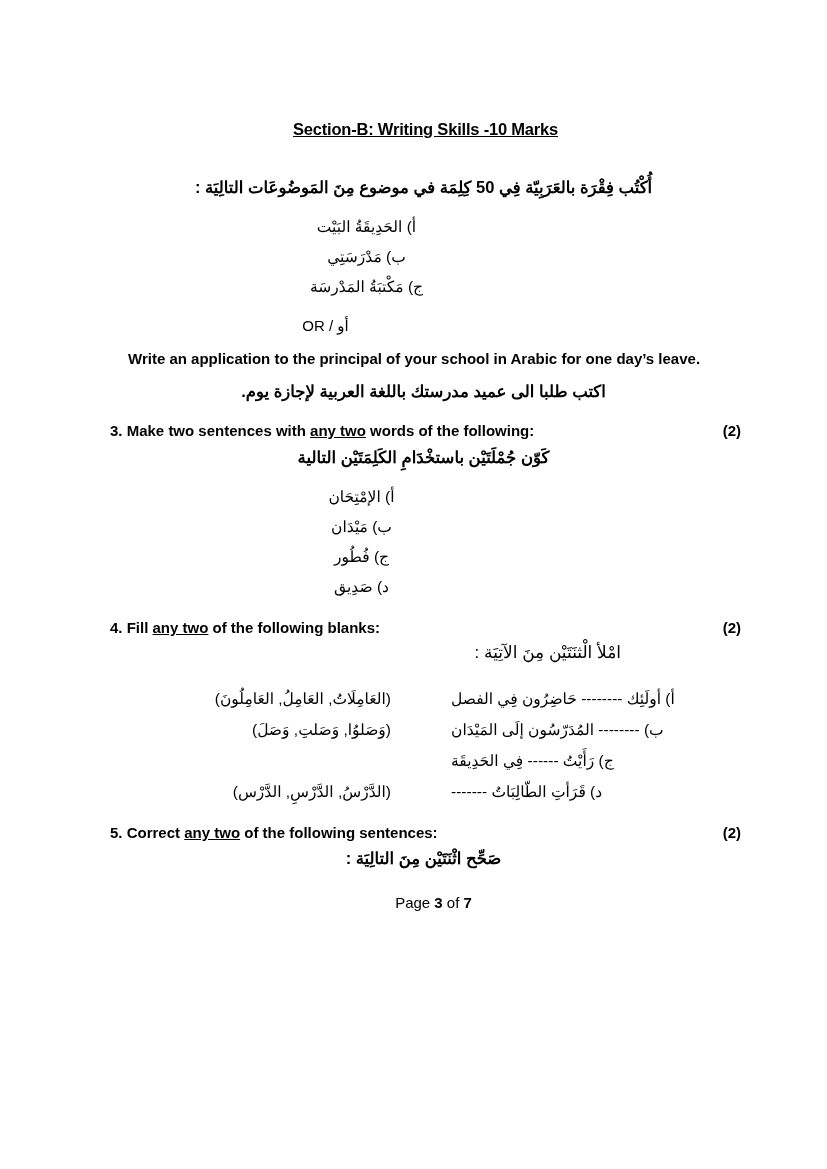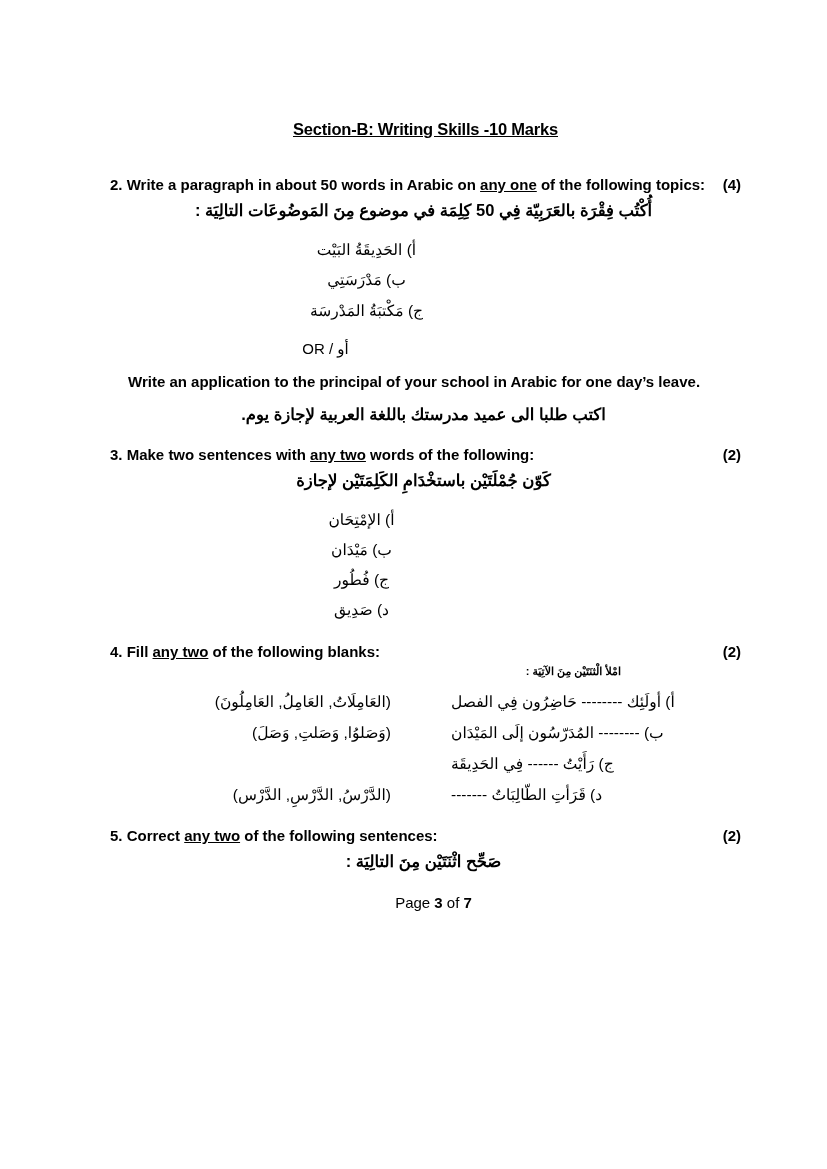--- a/index.html
+++ b/index.html
@@ -96,23 +96,23 @@
   .ar-blank-row .right-part {
     min-width: 268px;
     text-align: left;
   }
   .ar-blank-row .left-part {
     text-align: right;
   }
   .ar-small-head {
     direction: rtl;
     text-align: right;
-    font-weight: bold;
-    font-size: 11px;
-    margin: 2px 0 8px 0;
+    font-weight: normal;
+    font-size: 17px;
+    margin: 2px 0 20px 0;
     padding-right: 120px;
   }
   .spacer-sm { height: 10px; }
   .footer {
     position: absolute;
     left: 0;
     right: 0;
     bottom: 58px;
     text-align: center;
     font-size: 15px;
@@ -123,46 +123,41 @@
   .clear { clear: both; }
 </style>
 </head>
 <body>
 
 <div class="page">
 
   <div class="section-title">Section-B: Writing Skills -10 Marks</div>
 
   <div class="q-block">
-    <p class="q-line">
-      <span>2.</span>
-      <span>Write a paragraph in about 50 words in Arabic on </span><span class="underline">any one</span><span> of the following topics:</span>
-      <span class="marks">(4)</span>
-    </p>
     <div class="clear"></div>
     <p class="ar">أُكْتُب فِقْرَة بالعَرَبِيّة فِي 50 كِلِمَة في موضوع مِنَ المَوضُوعَات التالِيَة :</p>
     <div class="spacer-sm"></div>
     <p class="ar-sub">أ) الحَدِيقَةُ البَيْت</p>
     <p class="ar-sub">ب) مَدْرَسَتِي</p>
     <p class="ar-sub">ج) مَكْتبَةُ المَدْرسَة</p>
     <p class="or-line">OR / أو</p>
     <p class="para-en indent">Write an application to the principal of your school in Arabic for one day’s leave.</p>
     <p class="ar">اكتب طلبا الى عميد مدرستك باللغة العربية لإجازة يوم.</p>
   </div>
 
   <div class="spacer-sm"></div>
 
   <div class="q-block">
     <p class="q-line">
       <span>3.</span>
       <span>Make two sentences with </span><span class="underline">any two</span><span> words of the following:</span>
       <span class="marks">(2)</span>
     </p>
     <div class="clear"></div>
-    <p class="ar">كَوّن جُمْلَتَيْن باستخْدَامِ الكَلِمَتَيْن لإجازة</p>
+    <p class="ar">كَوّن جُمْلَتَيْن باستخْدَامِ الكَلِمَتَيْن التالية</p>
     <div class="spacer-sm"></div>
     <p class="ar-sub ar-sub-2">أ) الإمْتِحَان</p>
     <p class="ar-sub ar-sub-2">ب) مَيْدَان</p>
     <p class="ar-sub ar-sub-2">ج) فُطُور</p>
     <p class="ar-sub ar-sub-2">د) صَدِيق</p>
   </div>
 
   <div class="spacer-sm"></div>
 
   <div class="q-block">

